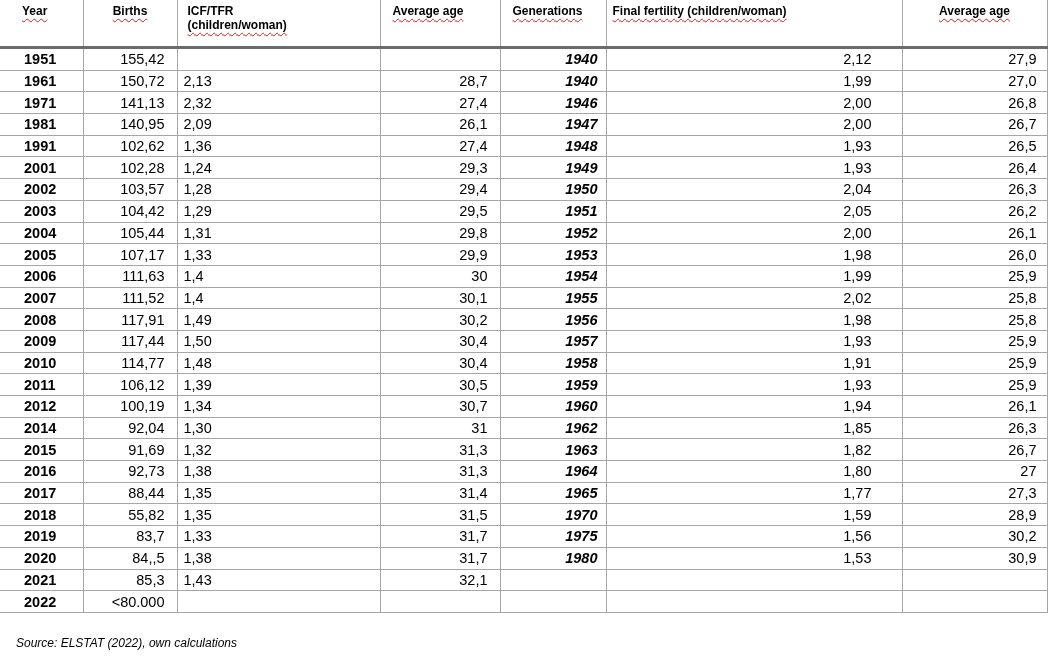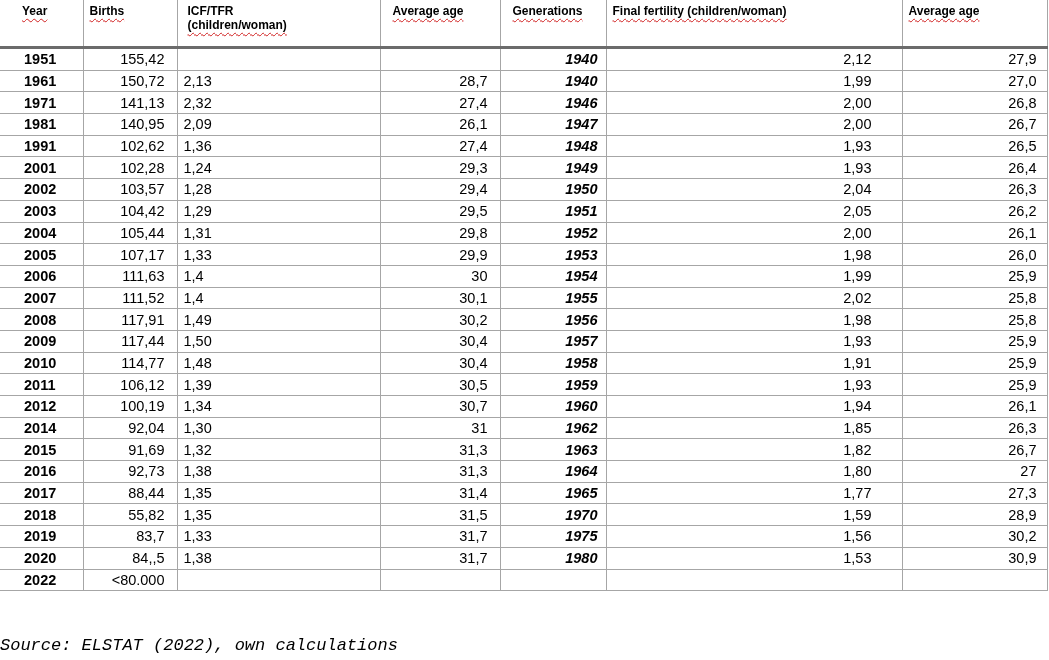--- a/index.html
+++ b/index.html
@@ -4,37 +4,37 @@
 <style>
   html, body { margin:0; padding:0; background:#ffffff; }
   body { width:1049px; height:660px; overflow:hidden; font-family:"Liberation Sans", "DejaVu Sans", sans-serif; color:#000; }
   #wrap { position:relative; width:1049px; height:660px; }
   table { border-collapse:collapse; table-layout:fixed; position:absolute; left:0; top:0; width:1047px; font-size:14px; }
   col.c0{width:83px} col.c1{width:94px} col.c2{width:203px} col.c3{width:120px}
   col.c4{width:106px} col.c5{width:296px} col.c6{width:145px}
   th, td { border:1px solid #a6a6a6; padding:0 6px; white-space:nowrap; }
   th { font-weight:bold; vertical-align:top; height:42px; padding-top:4px; font-size:12px; text-align:left; }
   thead tr th { border-bottom:3px solid #6b6b6b; border-top:none; }
-  th.r { text-align:left; }
+  th.r { text-align:center; }
   th.l1 { padding-left:22px; }
   th.l2 { padding-left:10px; }
   th.l4 { padding-left:12px; }
   th.l5 { }
   th:first-child, td:first-child { border-left:none; }
   td { height:20.7px; line-height:20px; font-size:14.5px; }
   td.year { font-weight:bold; text-align:left; padding-left:24px; }
   td.num { text-align:right; }
   td.gen { font-weight:bold; font-style:italic; text-align:right; padding-right:8px; }
   td.r1 { padding-right:12px; }
   td.r2 { padding-right:274px; }
   td.r3 { padding-right:12px; }
   td.r5 { padding-right:30px; }
   td.r6 { padding-right:10px; }
   .squig { text-decoration: underline wavy #d02020; text-decoration-thickness:1px; text-underline-offset:3px; }
-  .source { position:absolute; left:0; top:636px; font-style:italic; font-size:17px;font-family:Liberation Mono, monospace; }
+  .source { position:absolute; left:16px; top:636px; font-style:italic; font-size:12px; }
   .hdr-icf-1 { display:block; }
   .hdr-icf-2 { display:block; font-weight:bold; }
 </style>
 </head>
 <body>
 
 <div id="wrap">
   <table>
     <colgroup>
       <col class="c0">
@@ -270,20 +270,29 @@
         <tr>
           <td class="year">2020</td>
           <td class="num r1">84,,5</td>
           <td class="num r2">1,38</td>
           <td class="num r3">31,7</td>
           <td class="gen">1980</td>
           <td class="num r5">1,53</td>
           <td class="num r6">30,9</td>
         </tr>
         <tr>
+          <td class="year">2021</td>
+          <td class="num r1">85,3</td>
+          <td class="num r2">1,43</td>
+          <td class="num r3">32,1</td>
+          <td class="gen"></td>
+          <td class="num r5"></td>
+          <td class="num r6"></td>
+        </tr>
+        <tr>
           <td class="year">2022</td>
           <td class="num r1">&lt;80.000</td>
           <td class="num r2"></td>
           <td class="num r3"></td>
           <td class="gen"></td>
           <td class="num r5"></td>
           <td class="num r6"></td>
         </tr>
       </tbody>
   </table>

